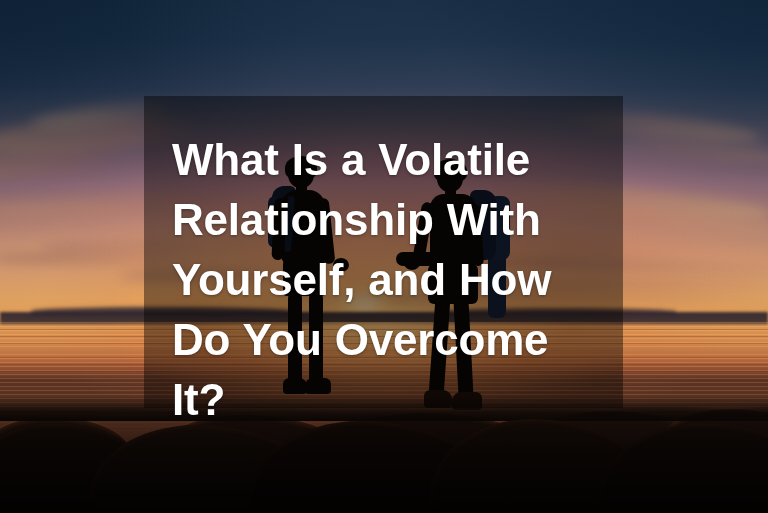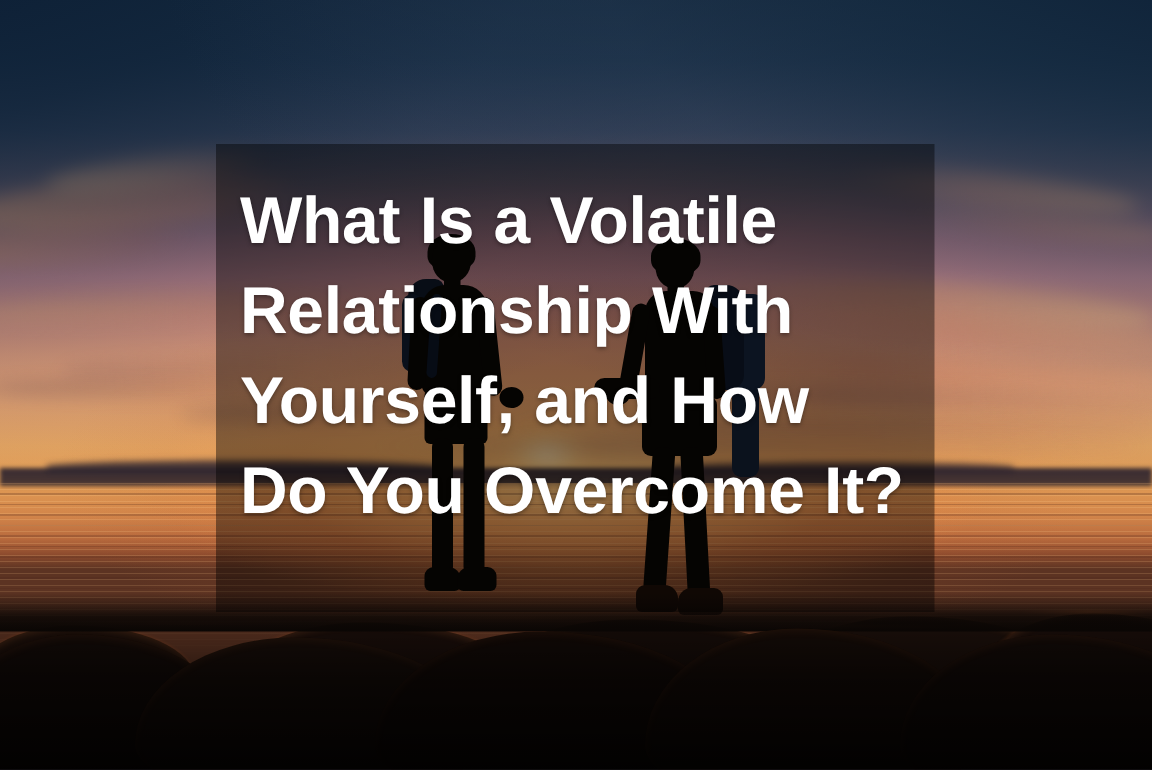--- a/index.html
+++ b/index.html
@@ -255,21 +255,21 @@
     position: absolute;
     left: 144px;
     top: 96px;
     width: 479px;
     height: 312px;
     background: rgba(0,0,0,0.42);
     box-sizing: border-box;
     padding: 22px 18px 0 16px;
   }
   .title-text {
-    margin: 0;
+    margin: 12px;
     color: #ffffff;
     font-family: "Liberation Sans", sans-serif;
     font-size: 44px;
     line-height: 60px;
     font-weight: 700;
     letter-spacing: -0.2px;
     text-shadow: 0 1px 3px rgba(0,0,0,.35);
     word-spacing: 1px;
   }
 </style>

